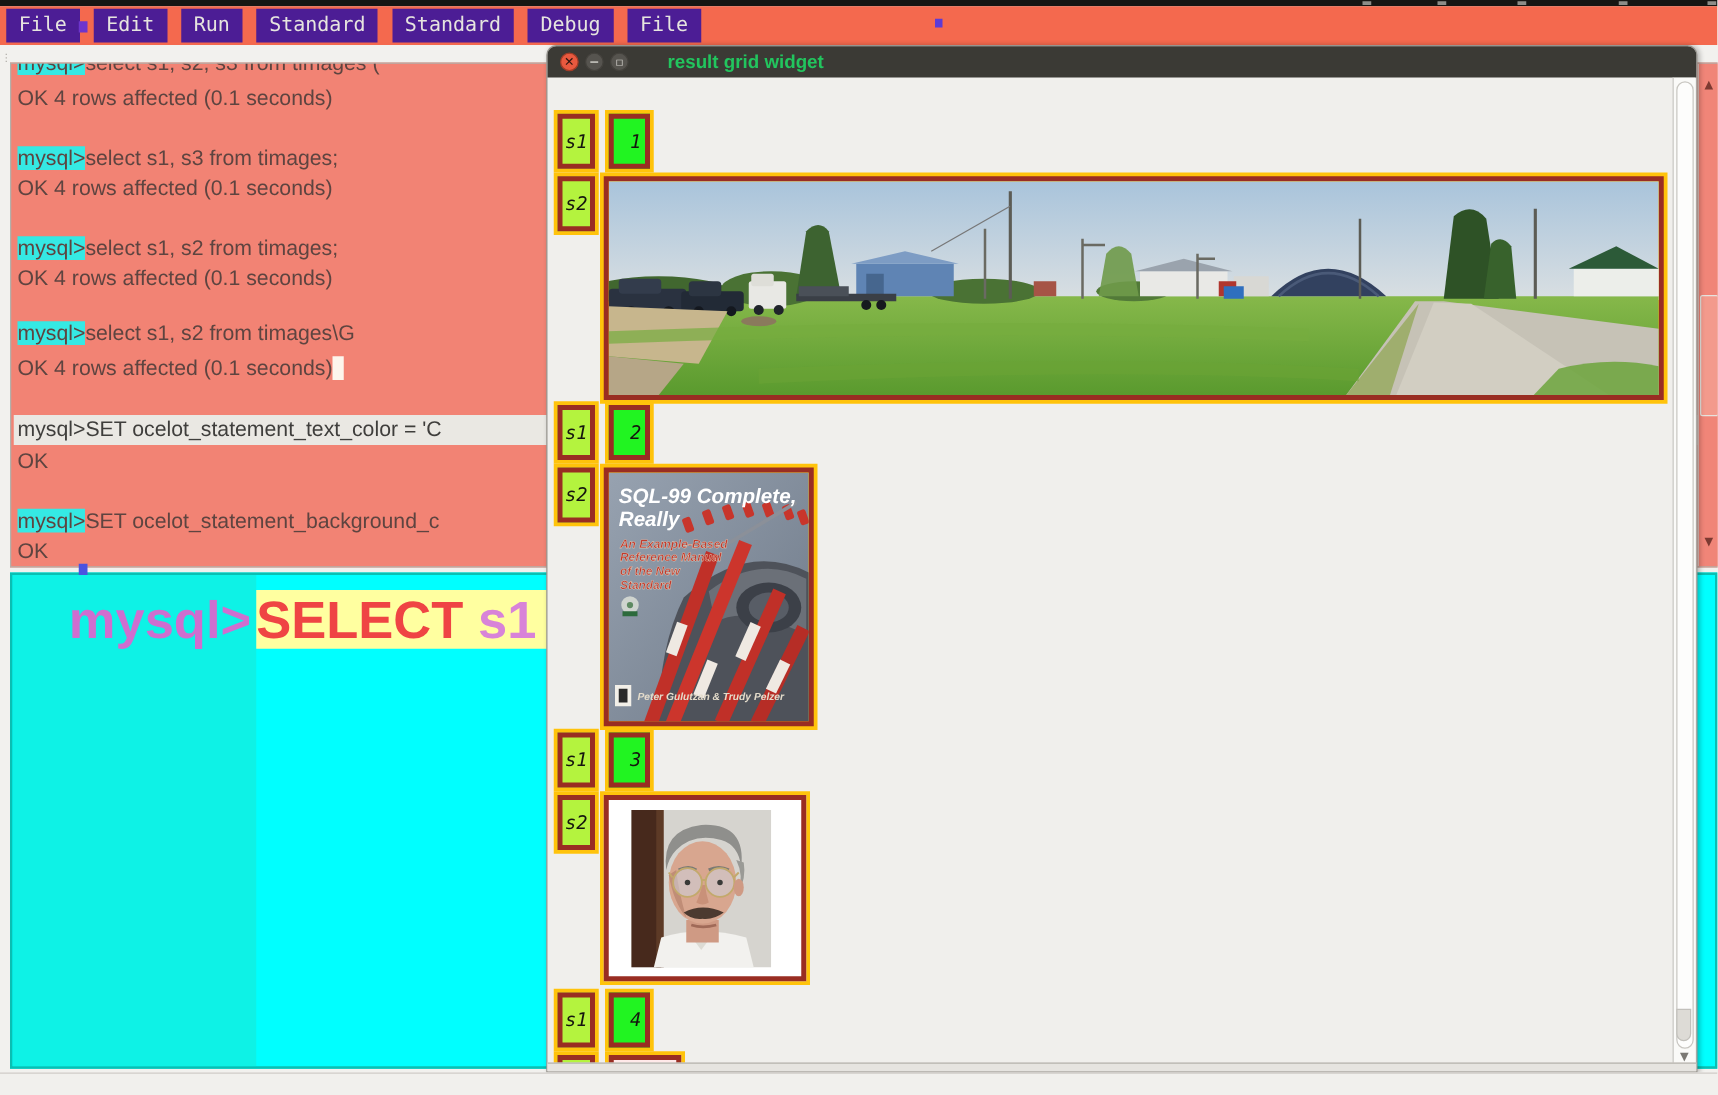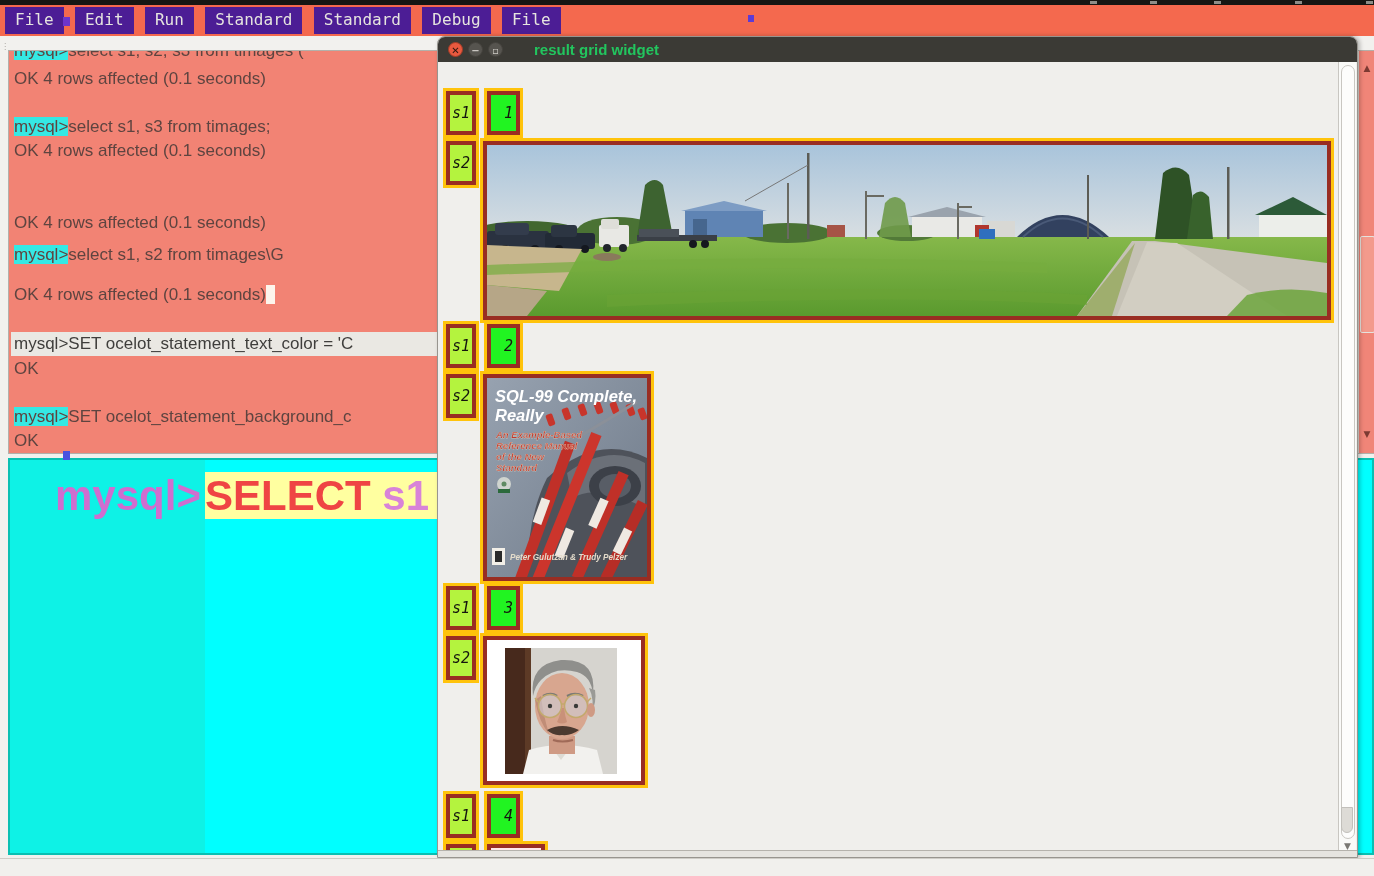--- a/index.html
+++ b/index.html
@@ -102,22 +102,23 @@
 </div>
 <div class="pmark" style="left:63px;top:17px;width:7px;height:9px"></div>
 <div class="pmark" style="left:748px;top:15px;width:6px;height:7px;background:#5c3bd6"></div>
 <div class="gripdots">⋮</div>
 
 <div class="history">
   <div class="hline" style="top:-12px"><span class="hprompt">mysql&gt;</span><span>select s1, s2, s3 from timages (</span></div>
   <div class="hline" style="top:16px"><span>OK 4 rows affected (0.1 seconds)</span></div>
   <div class="hline" style="top:64px"><span class="hprompt">mysql&gt;</span><span>select s1, s3 from timages;</span></div>
   <div class="hline" style="top:88px"><span>OK 4 rows affected (0.1 seconds)</span></div>
+  <div class="hline" style="top:136px"><span class="hprompt">mysql&gt;</span><span>select s1, s2 from timages;</span></div>
   <div class="hline" style="top:160px"><span>OK 4 rows affected (0.1 seconds)</span></div>
-  <div class="hline" style="top:192px"><span class="hprompt">mysql&gt;</span><span>select s1, s2 from timages\G</span></div>
+  <div class="hline" style="top:204px"><span class="hprompt">mysql&gt;</span><span>select s1, s2 from timages\G</span></div>
   <div class="hline" style="top:232px"><span>OK 4 rows affected (0.1 seconds)</span><span class="cursor"></span></div>
   <div class="hline hl" style="top:281px"><span>mysql&gt;</span><span>SET ocelot_statement_text_color = 'C</span></div>
   <div class="hline" style="top:306px"><span>OK</span></div>
   <div class="hline" style="top:354px"><span class="hprompt">mysql&gt;</span><span>SET ocelot_statement_background_c</span></div>
   <div class="hline" style="top:378px"><span>OK</span></div>
   <div class="hscroll">
     <div class="harrow" style="top:12px">▲</div>
     <div class="hthumb"></div>
     <div class="harrow" style="top:378px">▼</div>
   </div>

